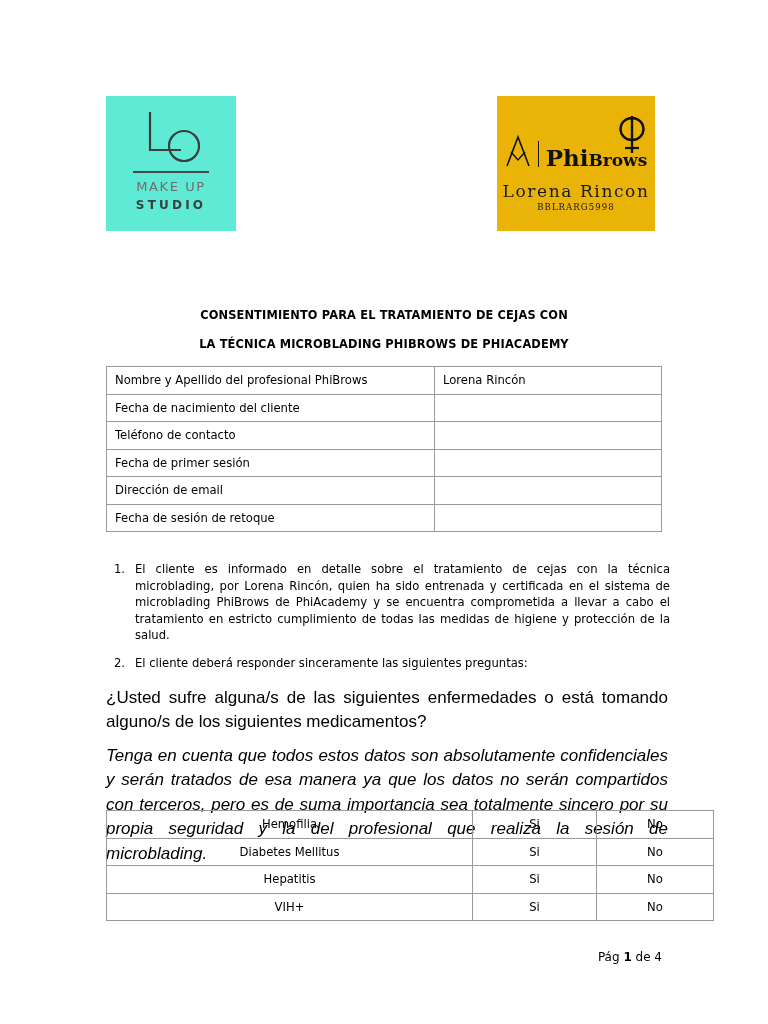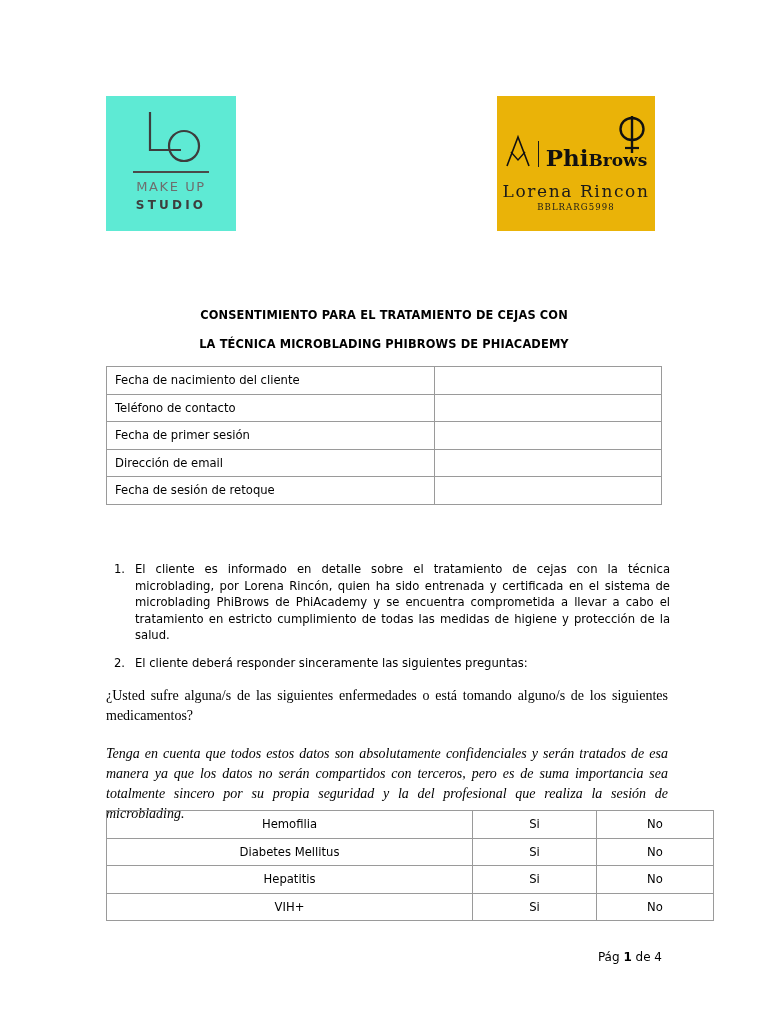--- a/index.html
+++ b/index.html
@@ -215,22 +215,22 @@
     text-align: justify;
     text-justify: inter-word;
   }
   .li.last { margin-bottom: 0; }
 
   
   .para {
     position: absolute;
     left: 106px;
     width: 562px;
-    font-family: Liberation Serif, serif;
-    font-size: 14px;
+    font-family: Liberation Sans, sans-serif;
+    font-size: 17px;
     line-height: 1.44;
     color: #000;
     text-align: justify;
     text-justify: inter-word;
   }
   #question-para { top: 686px; }
   #confid-para {
     top: 744px;
     font-style: italic;
   }
@@ -290,20 +290,24 @@
   </div>
 
   <div class="title-block">
     <div class="title-line">CONSENTIMIENTO PARA EL TRATAMIENTO DE CEJAS CON</div>
     <div class="title-line second">LA TÉCNICA MICROBLADING PHIBROWS DE PHIACADEMY</div>
   </div>
 
   <table class="doc-table" id="info-table">
     <tbody>
       <tr>
+        <td class="label">Nombre y Apellido del profesional PhiBrows</td>
+        <td class="value">Lorena Rincón</td>
+      </tr>
+      <tr>
         <td class="label">Fecha de nacimiento del cliente</td>
         <td class="value"></td>
       </tr>
       <tr>
         <td class="label">Teléfono de contacto</td>
         <td class="value"></td>
       </tr>
       <tr>
         <td class="label">Fecha de primer sesión</td>
         <td class="value"></td>

